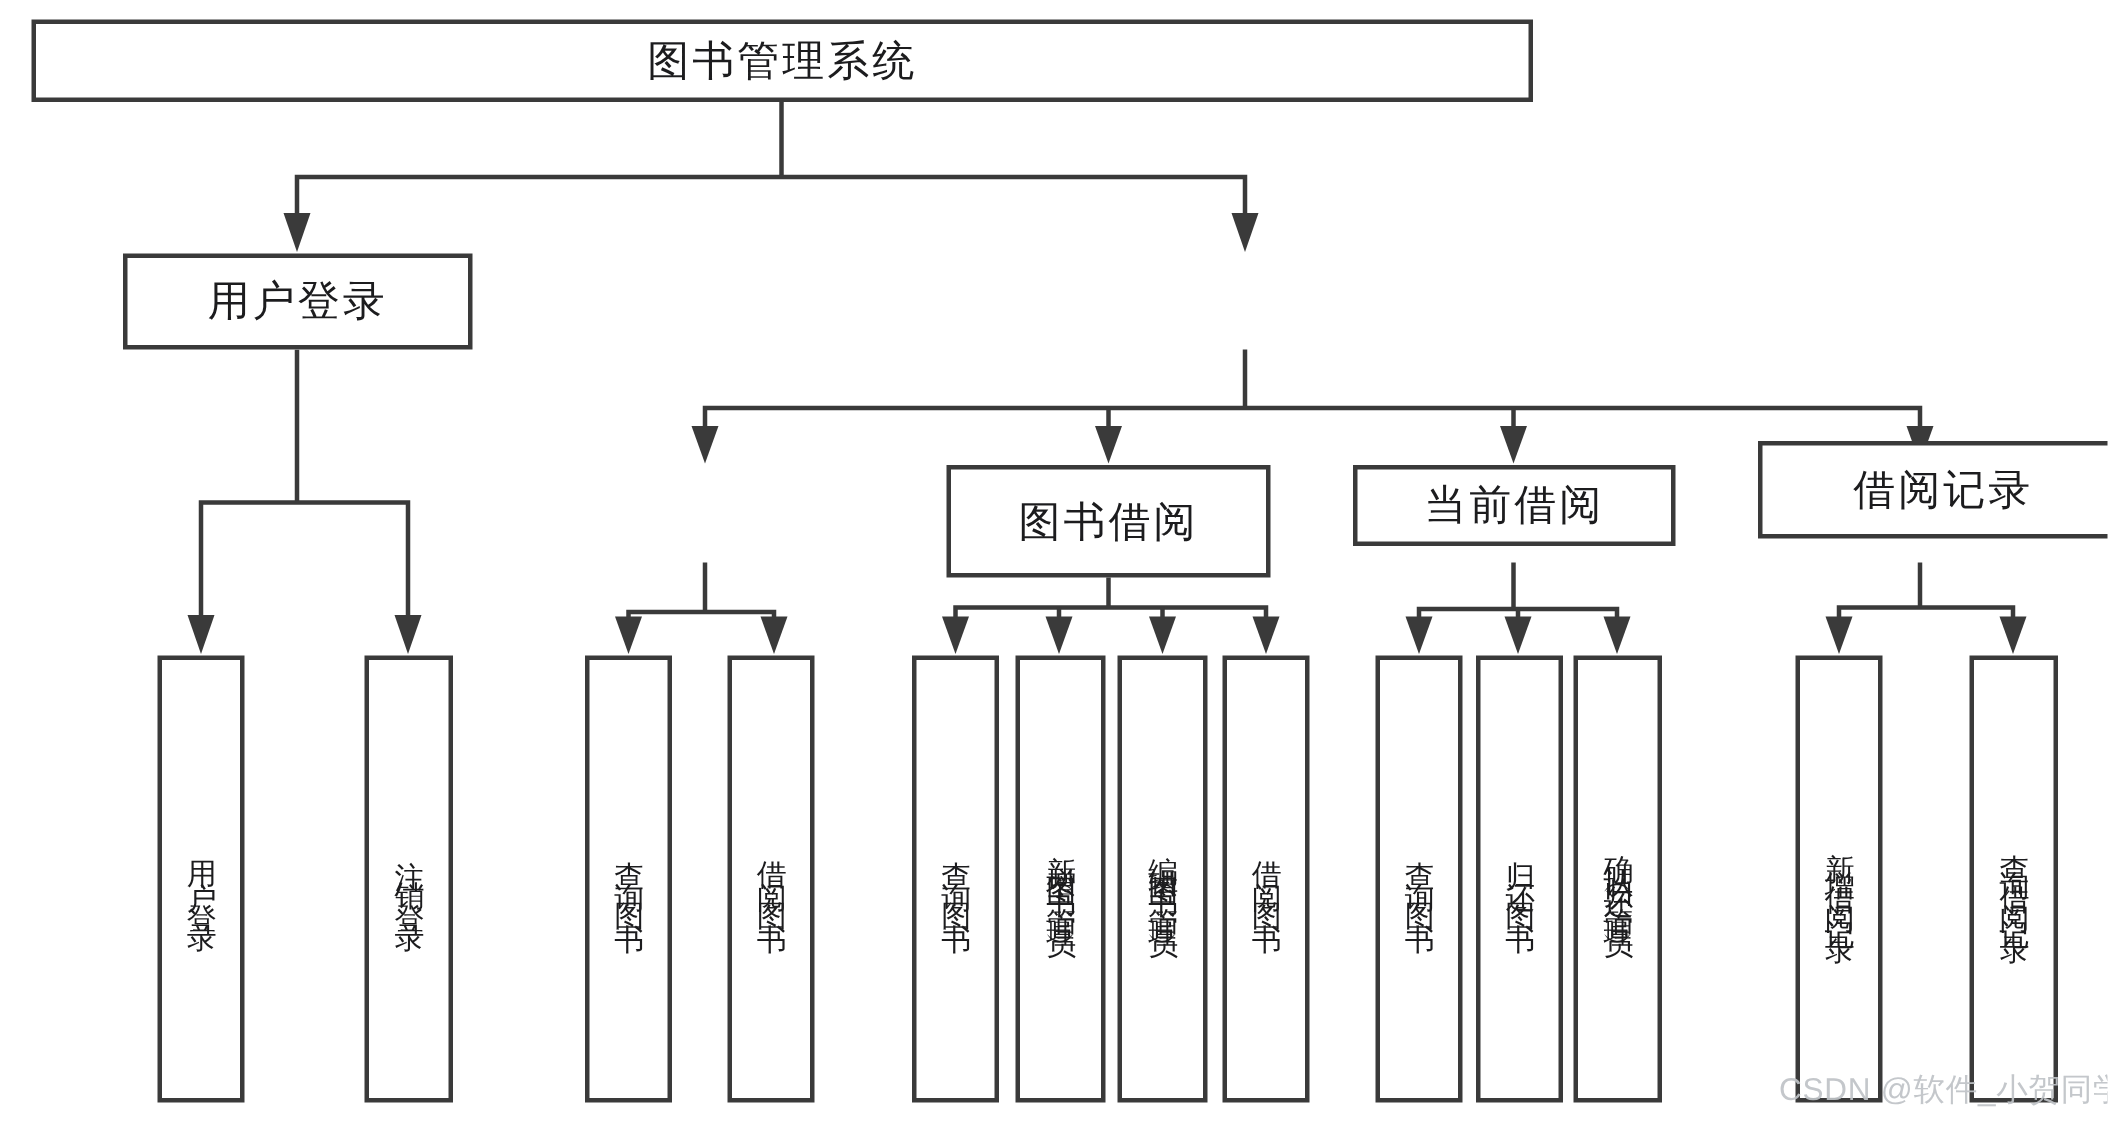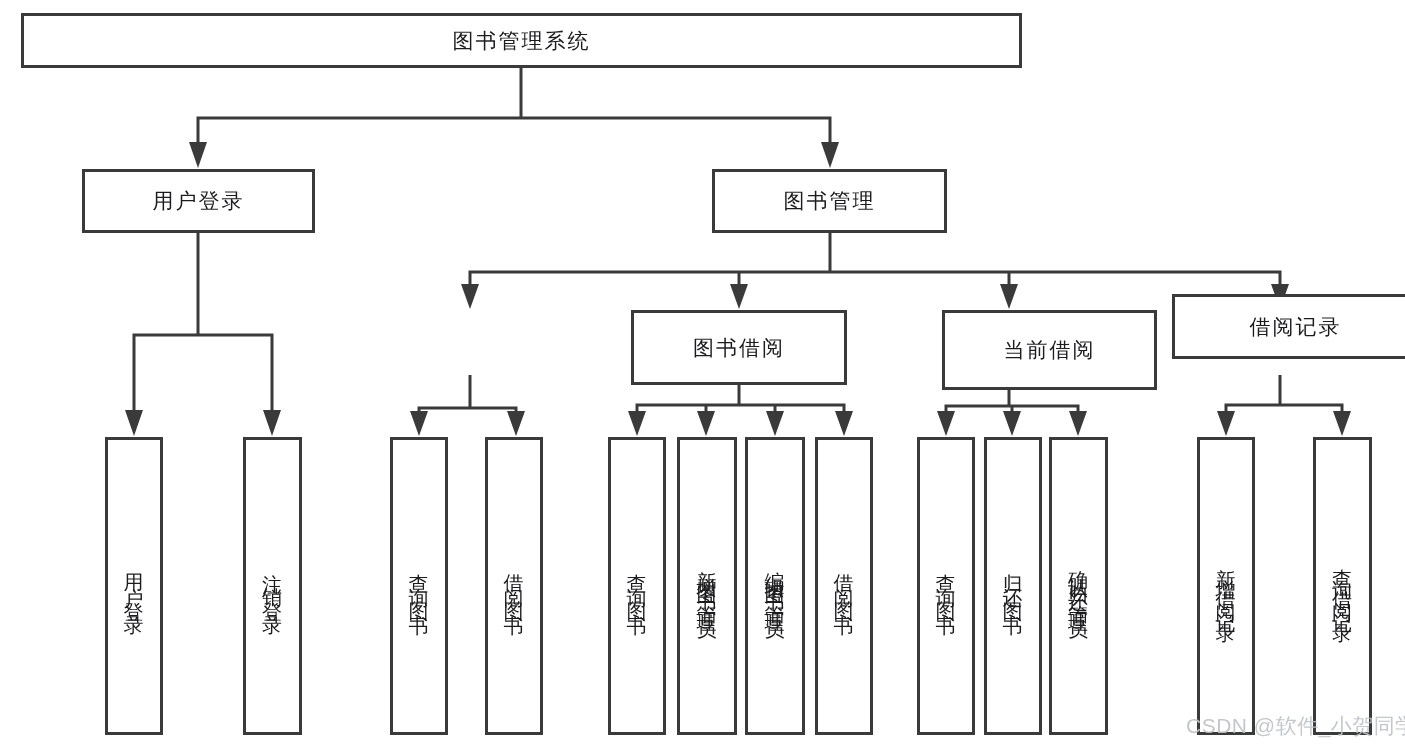--- a/index.html
+++ b/index.html
@@ -9,21 +9,21 @@
     font-family:"Liberation Sans","DejaVu Sans",sans-serif;
   }
   .canvas{position:absolute;left:0;top:0;width:1405px;height:747px;}
   .connectors{position:absolute;left:0;top:0;}
   .node{
     position:absolute;box-sizing:border-box;
     border:3px solid #3a3a3a;background:#ffffff;
     display:flex;align-items:center;justify-content:center;
     color:#1c1c1e;
   }
-  .node.h .label{font-size:21px;letter-spacing:2px;white-space:nowrap;text-align:center;}
+  .node.h .label{font-size:28px;letter-spacing:2px;white-space:nowrap;text-align:center;}
   .node.v .label{
     writing-mode:vertical-rl;text-orientation:mixed;
     font-size:20px;line-height:1.1;letter-spacing:14px;white-space:nowrap;
   }
   .node.v.mid .label{letter-spacing:11px;}
   .node.v.long .label{letter-spacing:7px;}
   .watermark{
     position:absolute;left:1186px;top:712px;
     font-size:21px;color:#bfc3c7;opacity:.92;
     letter-spacing:.5px;white-space:nowrap;
@@ -96,28 +96,25 @@
     </g>
   </svg>
 
   <div class="node h" style="left:21px;top:13px;width:1001px;height:55px">
     <span class="label">图书管理系统</span>
   </div>
 
   <div class="node h" style="left:82px;top:169px;width:233px;height:64px">
     <span class="label">用户登录</span>
   </div>
-  <div class="node h" style="left:712px;top:169px;width:235px;height:64px">
-    <span class="label">图书管理</span>
-  </div>
 
   <div class="node h" style="left:631px;top:310px;width:216px;height:75px">
     <span class="label">图书借阅</span>
   </div>
-  <div class="node h" style="left:942px;top:310px;width:215px;height:80px">
+  <div class="node h" style="left:902px;top:310px;width:215px;height:54px">
     <span class="label">当前借阅</span>
   </div>
   <div class="node h" style="left:1172px;top:294px;width:247px;height:65px">
     <span class="label">借阅记录</span>
   </div>
 
   <div class="node v" style="left:105px;top:437px;width:58px;height:298px">
     <span class="label">用户登录</span>
   </div>
   <div class="node v" style="left:243px;top:437px;width:59px;height:298px">

